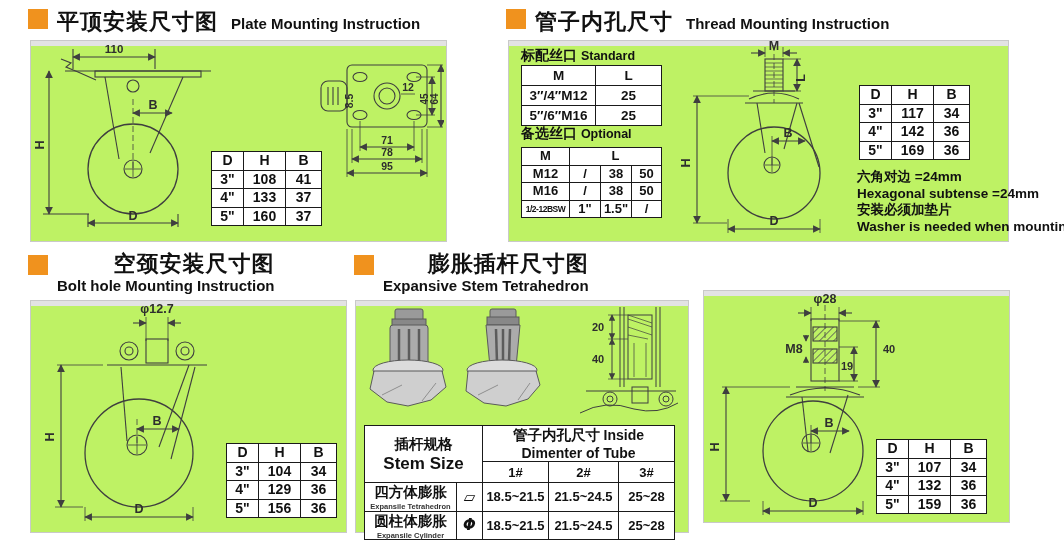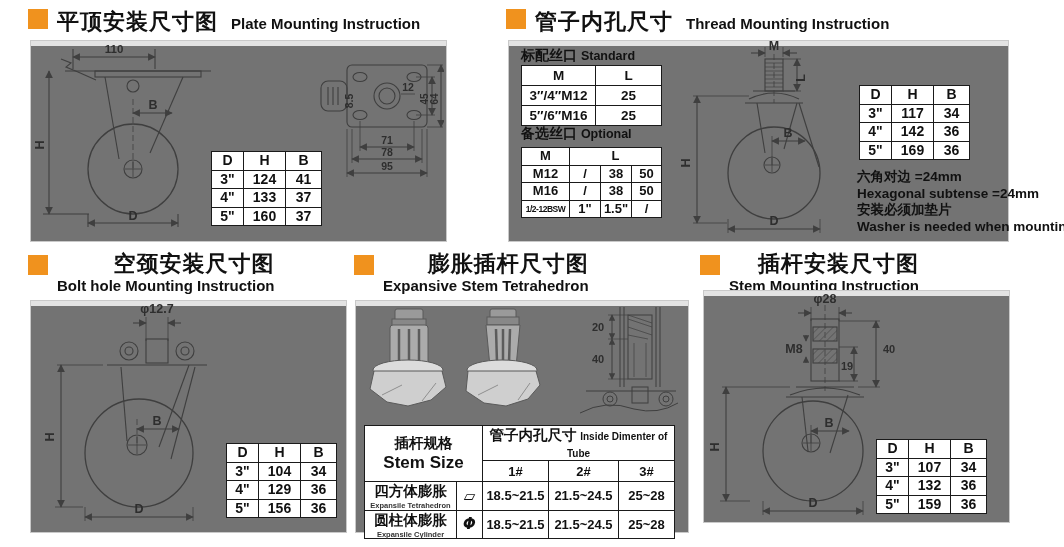--- a/index.html
+++ b/index.html
@@ -7,37 +7,37 @@
         font-family:"Liberation Sans","DejaVu Sans",sans-serif;color:#111;}
   
   .sec-head{position:absolute;display:flex;gap:9px;text-align:right;}
   .bullet{width:20px;height:20px;background:#F0921E;flex:0 0 auto;margin-top:3px;}
   .sec-head .zh{font-size:22px;font-weight:bold;letter-spacing:1px;white-space:nowrap;}
   .sec-head.inline{align-items:baseline;}
   .sec-head.inline .en{font-size:15px;font-weight:bold;margin-left:4px;white-space:nowrap;}
   .sec-head .col{display:flex;flex-direction:column;line-height:1.05;}
   .sec-head .col .en{font-size:15px;font-weight:bold;margin-top:3px;white-space:nowrap;}
   
-  .panel{position:absolute;background:#737373;border:1.5px solid #c9c9c9;}
+  .panel{position:absolute;background:#bef264;border:1.5px solid #c9c9c9;}
   .panel::before{content:"";display:block;height:5px;background:#e3e3e3;}
   
   .t{position:absolute;border-collapse:collapse;text-align:center;color:#111;font-weight:bold;background:#fff;}
   .t th,.t td{border:1.6px solid #1a1a1a;padding:0;font-weight:bold;}
   .dhb{font-size:14px;}
   .dhb th,.dhb td{height:17.5px;line-height:17.5px;}
   .std{font-size:13.5px;}
   .std th,.std td{height:19px;line-height:19px;}
   .opt{font-size:13px;}
   .opt th,.opt td{height:16.5px;line-height:16.5px;}
   .opt .tiny{font-size:8.5px;letter-spacing:-0.5px;}
   .exp{font-size:13px;}
   .exp th,.exp td{height:20px;}
   .exp .zhbig{font-size:14.5px;font-weight:bold;}
   .exp .sub{font-size:7.5px;color:#333;display:block;line-height:1;margin-top:1px;}
-  .exp .eninline{font-size:10px;}
+  .exp .eninline{font-size:14px;}
   .exp td.val{font-size:13px;}
   .exp td.sym{font-size:15px;font-style:italic;font-family:"DejaVu Sans",sans-serif;}
   .exp td.namecell{height:27px;}
   
   .notes{position:absolute;font-size:13.5px;font-weight:bold;line-height:16.5px;white-space:nowrap;}
   .notes div{white-space:nowrap;}
   
   svg{position:absolute;}
   svg text{font-family:"Liberation Sans","DejaVu Sans",sans-serif;font-size:11.5px;font-weight:bold;fill:#2e2e2e;}
   svg .big{font-size:12.5px;}
@@ -62,27 +62,20 @@
     <span class="col">
       <span class="zh">空颈安装尺寸图</span>
       <span class="en">Bolt hole Mounting Instruction</span>
     </span>
   </div>
   <div class="sec-head" style="left:354px;top:252px;">
     <span class="bullet"></span>
     <span class="col">
       <span class="zh">膨胀插杆尺寸图</span>
       <span class="en">Expansive Stem Tetrahedron</span>
-    </span>
-  </div>
-  <div class="sec-head" style="left:700px;top:252px;">
-    <span class="bullet"></span>
-    <span class="col">
-      <span class="zh">插杆安装尺寸图</span>
-      <span class="en">Stem Mounting Instruction</span>
     </span>
   </div>
 
   <div class="panel" style="left:30px;top:40px;width:415px;height:200px;">
 
     <svg style="left:2px;top:0px;" width="190" height="192" viewBox="0 0 190 192">
       <defs>
           <marker id="m1" viewBox="0 0 10 10" refX="9" refY="5" markerWidth="7" markerHeight="7" orient="auto-start-reverse">
             <path d="M0,0L10,5L0,10z" fill="#3f3f3f"></path>
           </marker>
@@ -122,21 +115,21 @@
           <col style="width:36px">
         </colgroup>
       <tbody>
           <tr>
             <th>D</th>
             <th>H</th>
             <th>B</th>
           </tr>
       <tr>
             <td>3"</td>
-            <td>124</td>
+            <td>108</td>
             <td>41</td>
           </tr>
       <tr>
             <td>4"</td>
             <td>133</td>
             <td>37</td>
           </tr>
       <tr>
             <td>5"</td>
             <td>160</td>

